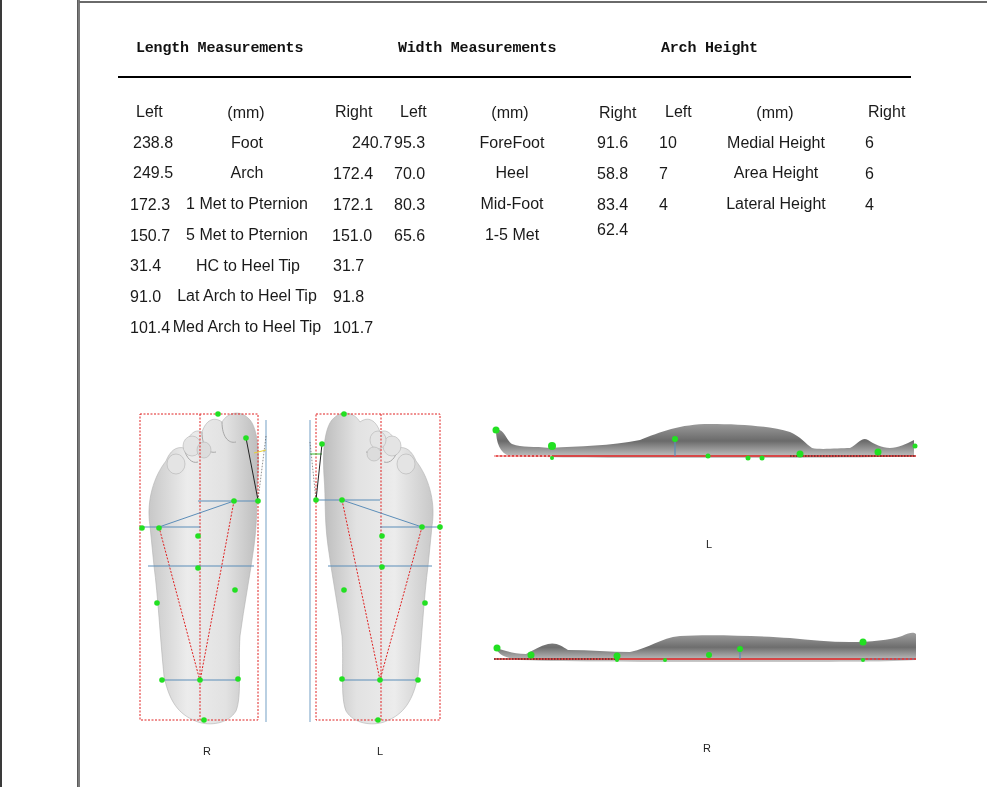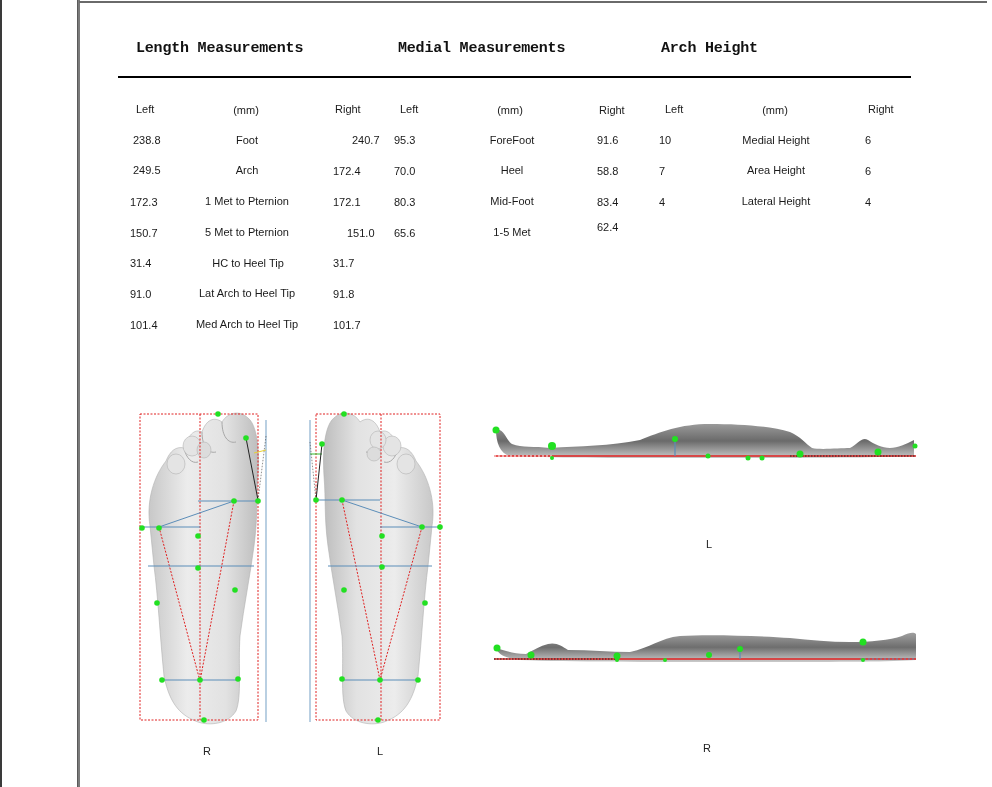--- a/index.html
+++ b/index.html
@@ -9,36 +9,36 @@
     font-family: "Liberation Sans", "DejaVu Sans", sans-serif;
     color:#1a1a1a;
   }
   .vline-left { position:absolute; left:0; top:0; width:2px; height:787px; background:#3a3a3a; }
   .vline-page { position:absolute; left:77px; top:0; width:3px; height:787px; background:#7a7a7a; border-left:1px solid #5a5a5a; box-sizing:border-box; }
   .hline-top { position:absolute; left:79px; top:1px; width:908px; height:2px; background:#6a6a6a; }
 
   .section-title { position:absolute; top:40px; font-weight:bold; font-size:15px; letter-spacing:-0.2px; color:#111;font-family:Liberation Mono, monospace; }
   .rule { position:absolute; left:118px; top:76px; width:793px; height:2px; background:#000; }
 
-  .cell { position:absolute; font-size:11px; color:#1a1a1a; white-space:nowrap; }
+  .cell { position:absolute; font-size:16px; color:#1a1a1a; white-space:nowrap; }
   .center { transform:translateX(-50%); }
 
   .panel { position:absolute; }
   svg { display:block; }
   .view-label { position:absolute; font-size:11px; color:#222; }
 </style>
 </head>
 <body>
 
 <div class="vline-left"></div>
 <div class="vline-page"></div>
 <div class="hline-top"></div>
 
 <div class="section-title" style="left:136px">Length Measurements</div>
-<div class="section-title" style="left:398px">Medial Measurements</div>
+<div class="section-title" style="left:398px">Width Measurements</div>
 <div class="section-title" style="left:661px">Arch Height</div>
 <div class="rule"></div>
 
 <div>
   <div class="cell" style="left:136px;top:103px">Left</div>
   <div class="cell center" style="left:246px;top:104px">(mm)</div>
   <div class="cell" style="left:335px;top:103px">Right</div>
 
   <div>
     <div class="cell" style="left:133px;top:134px">238.8</div>
@@ -51,21 +51,21 @@
     <div class="cell" style="left:333px;top:165px">172.4</div>
   </div>
   <div>
     <div class="cell" style="left:130px;top:196px">172.3</div>
     <div class="cell center" style="left:247px;top:195px">1 Met to Pternion</div>
     <div class="cell" style="left:333px;top:196px">172.1</div>
   </div>
   <div>
     <div class="cell" style="left:130px;top:227px">150.7</div>
     <div class="cell center" style="left:247px;top:226px">5 Met to Pternion</div>
-    <div class="cell" style="left:347px;top:227px">151.0</div>
+    <div class="cell" style="left:332px;top:227px">151.0</div>
   </div>
   <div>
     <div class="cell" style="left:130px;top:257px">31.4</div>
     <div class="cell center" style="left:248px;top:257px">HC to Heel Tip</div>
     <div class="cell" style="left:333px;top:257px">31.7</div>
   </div>
   <div>
     <div class="cell" style="left:130px;top:288px">91.0</div>
     <div class="cell center" style="left:247px;top:287px">Lat Arch to Heel Tip</div>
     <div class="cell" style="left:333px;top:288px">91.8</div>

